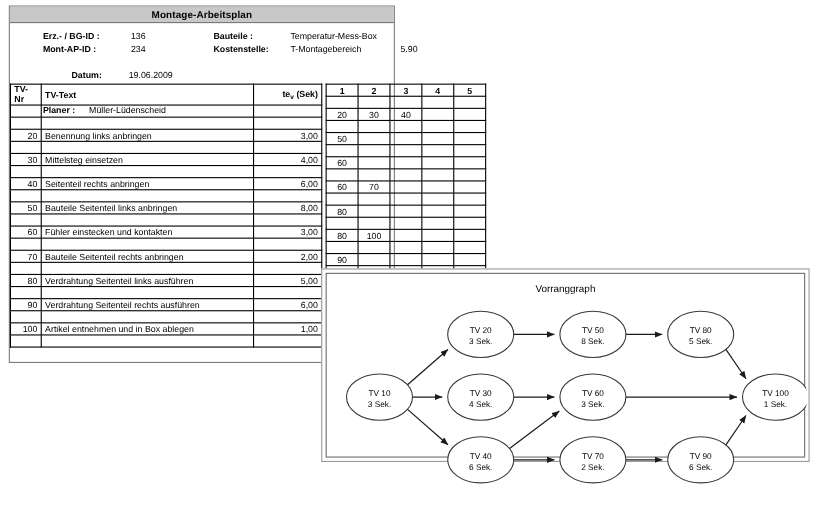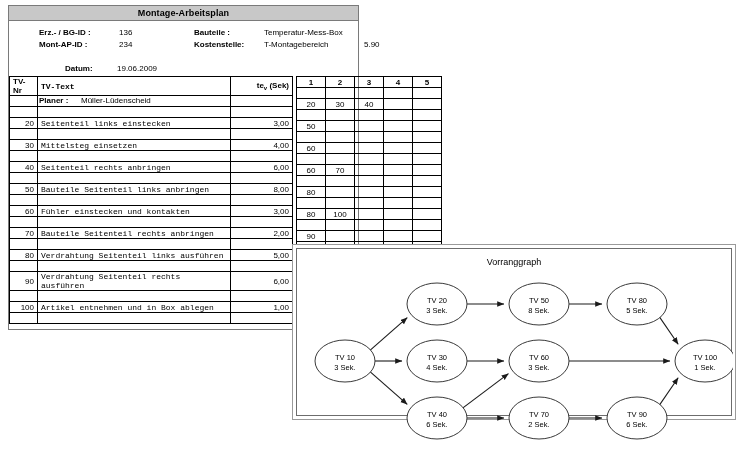--- a/index.html
+++ b/index.html
@@ -52,21 +52,21 @@
   #tbl-main td,#tbl-main th{
     border:1px solid #000;
     padding:0 3px;
     height:11px;
     font-weight:normal;
     text-align:left;
     box-sizing:border-box;
   }
   #tbl-main th{font-weight:bold;font-size:8px;}
   .c-nr{width:28px;text-align:right !important;}
-  .c-txt{width:193px;font-family:Liberation Mono, monospace;}
+  .c-txt{width:193px;}
   .c-te{width:62px;text-align:right !important;}
   .hdr-row th{height:13px;}
   .spacer-row td{height:10px;border-top:none;border-bottom:none;}
   .data-row td{height:12px;}
   .blank-row td{height:10px;}
 
   #tbl-succ{
     position:absolute;left:287px;top:0;width:145px;
     font-size:8px;
   }
@@ -157,21 +157,21 @@
             <td class="c-txt">&nbsp;</td>
             <td class="c-te">&nbsp;</td>
           </tr>
           <tr class="spacer-row">
             <td class="c-nr">&nbsp;</td>
             <td class="c-txt">&nbsp;</td>
             <td class="c-te">&nbsp;</td>
           </tr>
           <tr class="data-row">
             <td class="c-nr">20</td>
-            <td class="c-txt">Seitenteil links einstecken</td>
+            <td class="c-txt">Benennung links anbringen</td>
             <td class="c-te">3,00</td>
           </tr>
           <tr class="spacer-row">
             <td class="c-nr">&nbsp;</td>
             <td class="c-txt">&nbsp;</td>
             <td class="c-te">&nbsp;</td>
           </tr>
           <tr class="data-row">
             <td class="c-nr">30</td>
             <td class="c-txt">Mittelsteg einsetzen</td>

